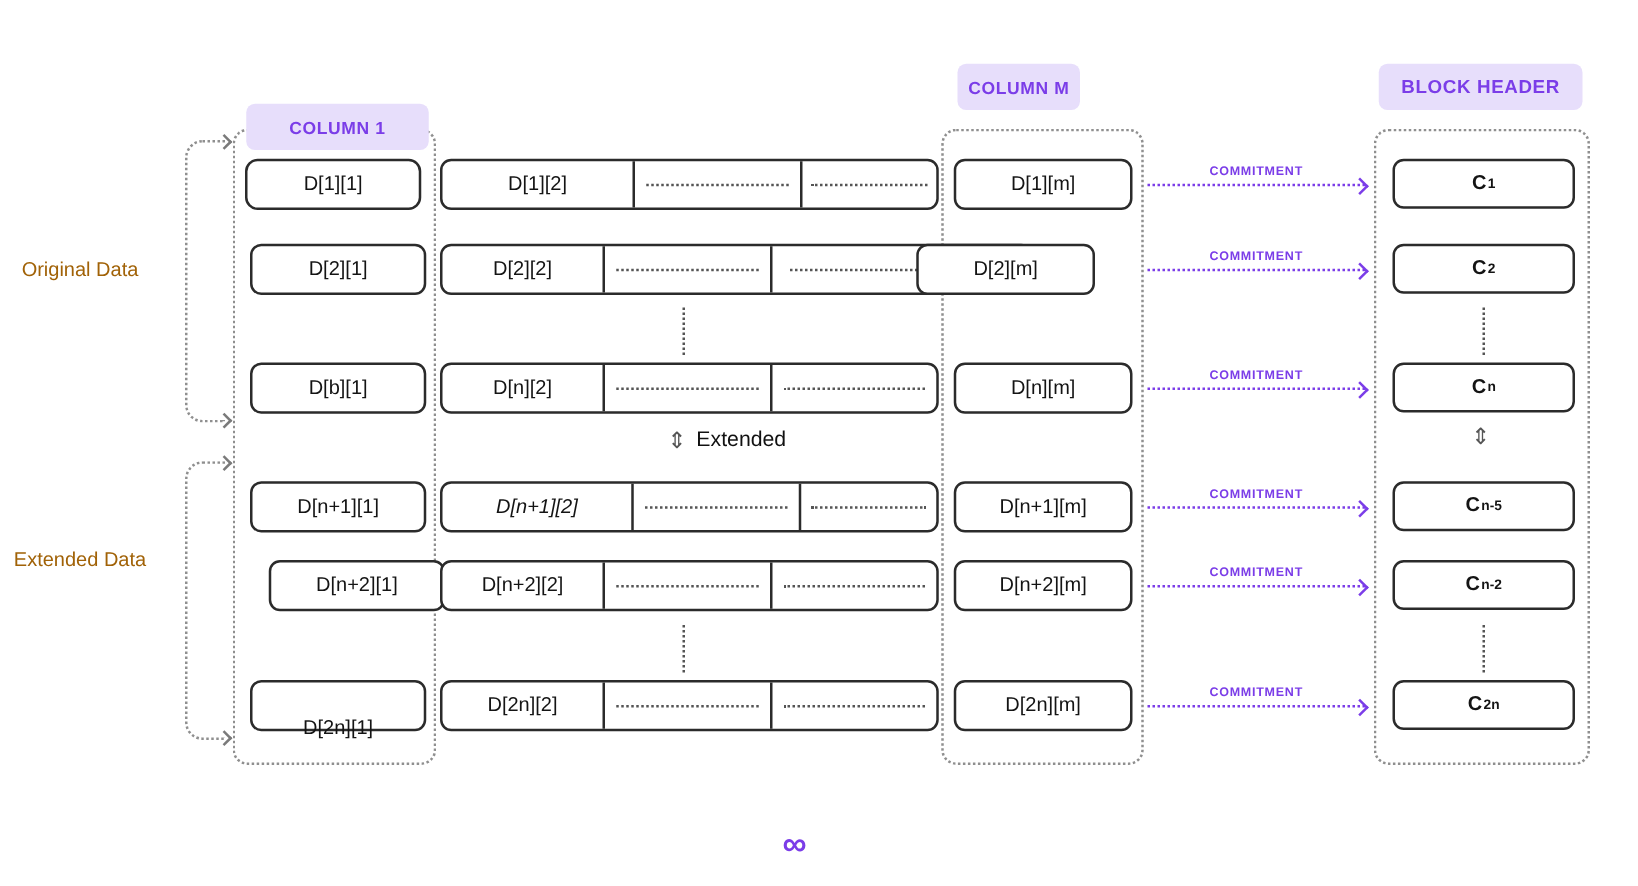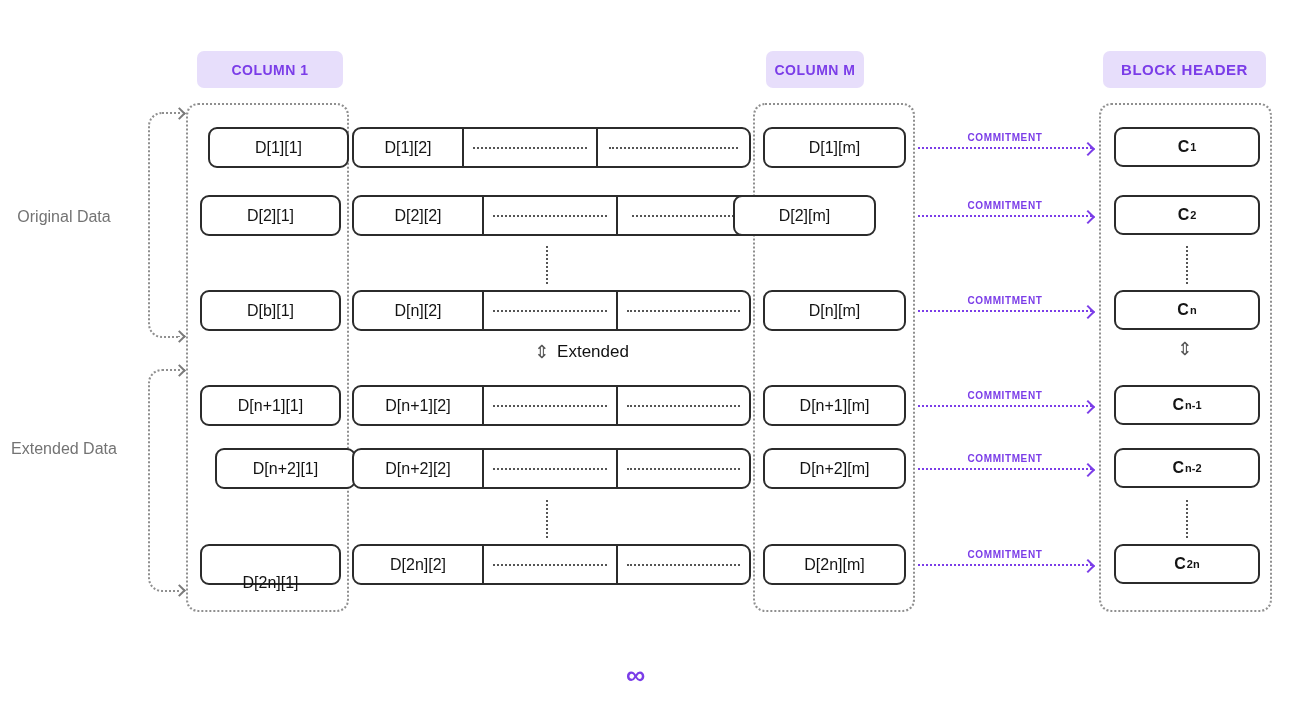--- a/index.html
+++ b/index.html
@@ -33,54 +33,54 @@
   .hcell sub { font-size:11px; margin-left:1px; }
 
   .bracket { position:absolute; left:148px; width:32px; border:2px dotted #8f8f8f; border-right:none;
              border-radius:14px 0 0 14px; }
   .bracket::before, .bracket::after { content:""; position:absolute; right:-4px; width:7px; height:7px;
              border-top:2px solid #7a7a7a; border-right:2px solid #7a7a7a; transform:rotate(45deg); }
   .bracket::before { top:-5px; }
   .bracket::after { bottom:-5px; }
 
   .group-label { position:absolute; left:8px; width:112px; text-align:center; font-size:16px;
-                 font-weight:500; color:#737373; line-height:1.45; }
+                 font-weight:500; color:#a16207; line-height:1.45; }
 
   .extension { position:absolute; left:534px; top:342px; display:flex; align-items:center; gap:8px; }
   .updown { color:#555555; font-size:18px; line-height:1; }
   .extension-text { font-size:17px; font-weight:500; color:#111111; }
 
   .header-updown { position:absolute; left:1177px; top:340px; color:#555555; font-size:18px; line-height:1; }
 
   .logo { position:absolute; left:626px; top:662px; color:#7b3de8; font-size:27px; font-weight:bold; line-height:1; }
 </style>
 </head>
 <body>
 
 <div class="canvas">
 
   <div class="dashed-box" style="left:186px; width:163px;"></div>
   <div class="dashed-box" style="left:753px; width:162px;"></div>
   <div class="dashed-box" style="left:1099px; width:173px;"></div>
 
-  <div class="badge" style="left:197px; width:146px;">COLUMN 1</div>
+  <div class="badge" style="left:197px; width:146px;margin-top:32px;">COLUMN 1</div>
   <div class="badge" style="left:766px; width:98px;">COLUMN M</div>
   <div class="badge" style="left:1103px; width:163px; font-size:15px;">BLOCK HEADER</div>
 
   <div class="bracket" style="top:112px; height:226px;"></div>
   <div class="bracket" style="top:369px; height:223px;"></div>
 
   <div class="group-label" style="top:205px;">Original Data</div>
   <div class="group-label" style="top:437px;">Extended Data</div>
 
-  <div class="cellrect" style="top:127px; left:208px; width:141px;">
+  <div class="cellrect" style="top:127px; left:196px; width:141px;border-radius:10px;">
     <div class="cell" style="flex:1;">D[1][1]</div>
   </div>
   <div class="cellrect" style="top:127px; left:352px; width:399px;">
-    <div class="cell" style="width:108px;">D[1][2]</div>
+    <div class="cell" style="width:152px;">D[1][2]</div>
     <div class="cell divided" style="width:134px;">
         <span class="dots"></span>
       </div>
     <div class="cell divided" style="flex:1;">
         <span class="dots"></span>
       </div>
   </div>
   <div class="cellrect" style="top:127px; left:763px; width:143px;">
     <div class="cell" style="flex:1;">D[1][m]</div>
   </div>
@@ -147,38 +147,38 @@
   <div class="extension">
     <span class="updown">⇕</span>
     <span class="extension-text">Extended</span>
   </div>
   <div class="header-updown">⇕</div>
 
   <div class="cellrect" style="top:385px; left:200px; width:141px;">
     <div class="cell" style="flex:1;">D[n+1][1]</div>
   </div>
   <div class="cellrect" style="top:385px; left:352px; width:399px;">
-    <div class="cell" style="width:128px;">D[n+1][2]</div>
+    <div class="cell" style="width:151px;font-style:italic;">D[n+1][2]</div>
     <div class="cell divided" style="width:134px;">
         <span class="dots"></span>
       </div>
     <div class="cell divided" style="flex:1;">
         <span class="dots"></span>
       </div>
   </div>
   <div class="cellrect" style="top:385px; left:763px; width:143px;">
     <div class="cell" style="flex:1;">D[n+1][m]</div>
   </div>
   <div class="commit" style="top:390px;">
     <div class="commit-label">COMMITMENT</div>
     <div class="commit-line"></div>
   </div>
   <div class="hcell" style="top:385px;">
     <span>C</span>
-      <sub>n-1</sub>
+      <sub>n-5</sub>
   </div>
 
   <div class="cellrect" style="top:448px; left:200px; width:141px;margin-left:15px;">
     <div class="cell" style="flex:1;">D[n+2][1]</div>
   </div>
   <div class="cellrect" style="top:448px; left:352px; width:399px;">
     <div class="cell" style="width:128px;">D[n+2][2]</div>
     <div class="cell divided" style="width:134px;">
         <span class="dots"></span>
       </div>

